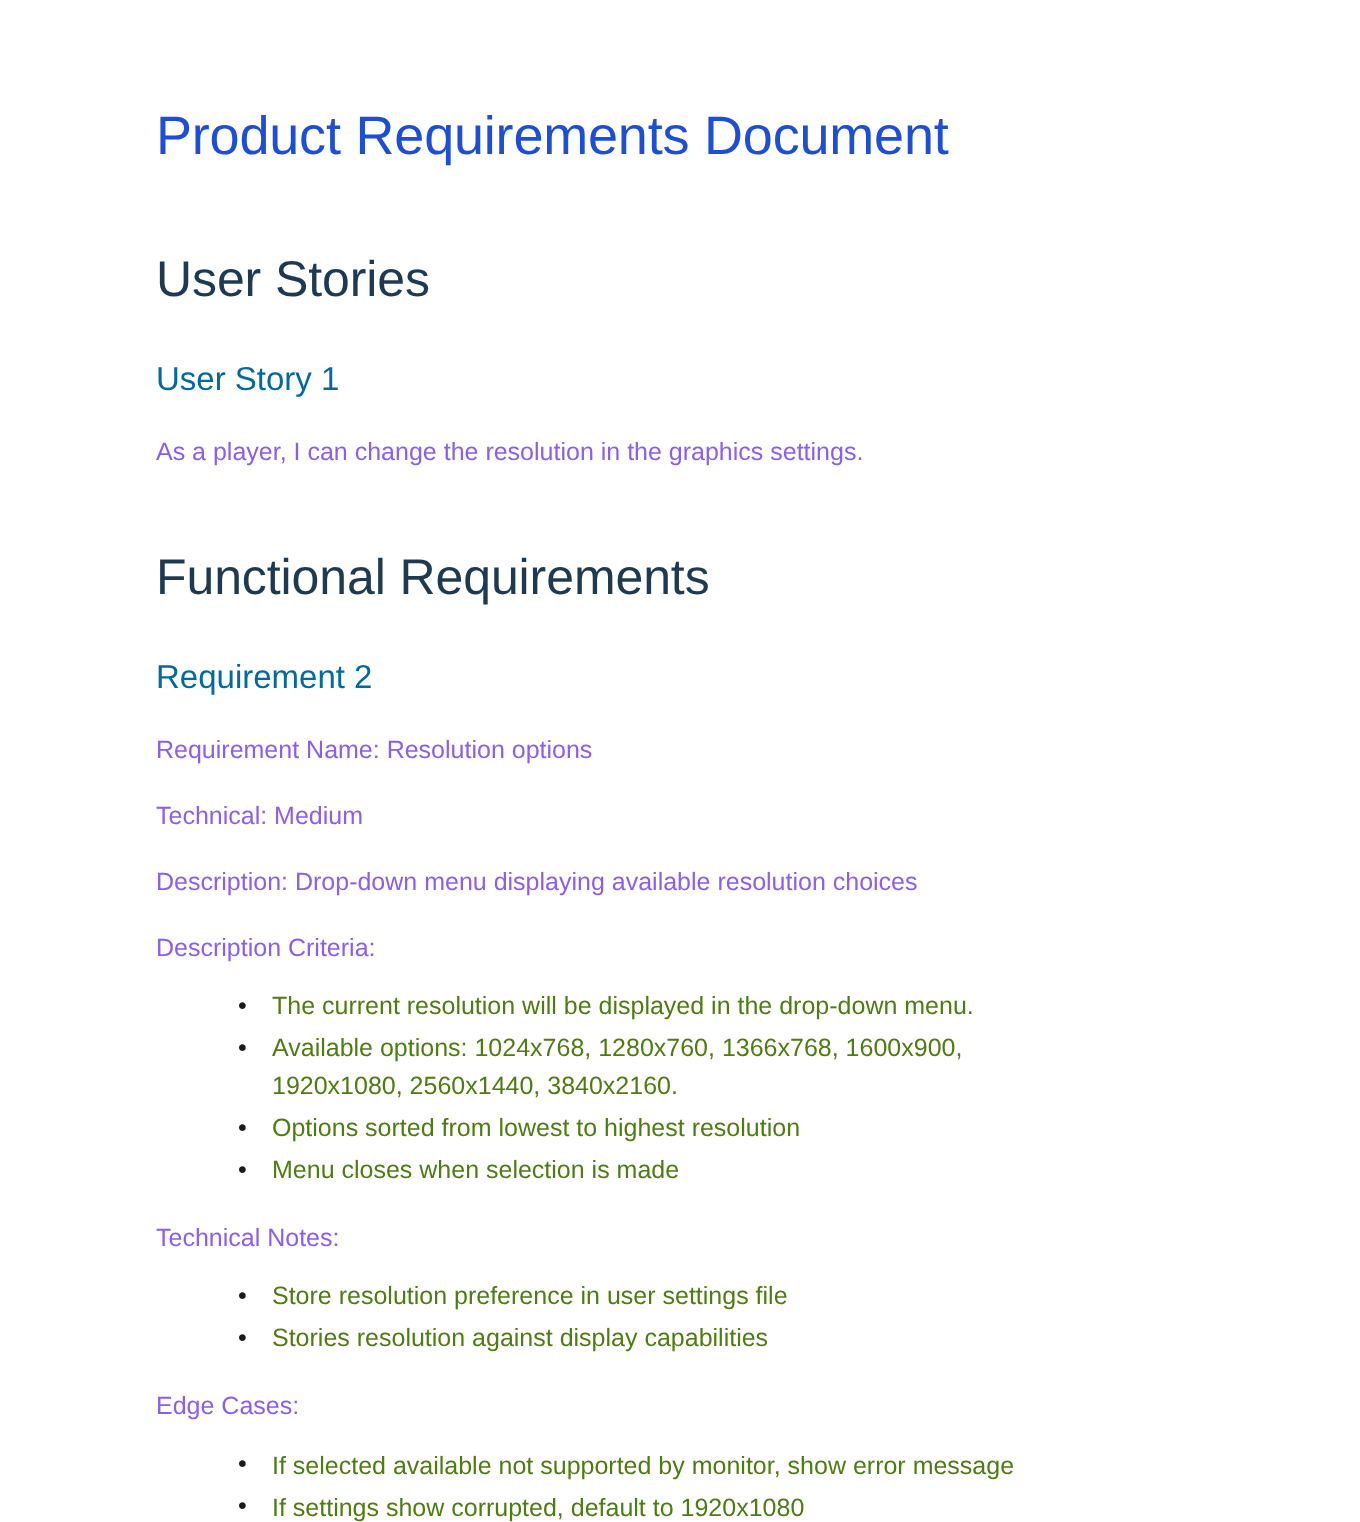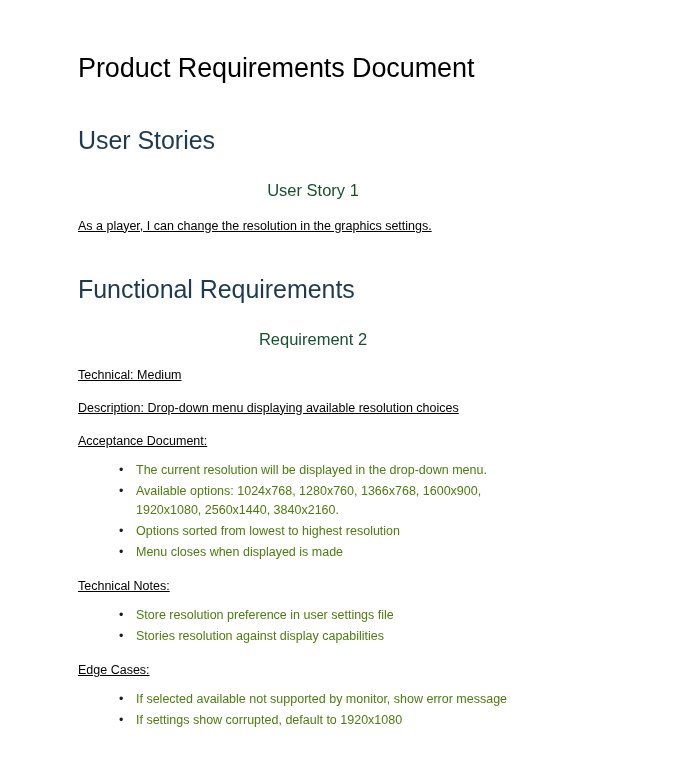--- a/index.html
+++ b/index.html
@@ -21,55 +21,53 @@
     background: #ffffff;
     padding: 52px 78px 0 78px;
   }
   .doc-body {
     width: 470px;
   }
 
   h1.doc-title {
     font-size: 27px;
     font-weight: 400;
-    color: #000000;
+    color: #1d4ed8;
     margin: 0 0 0 0;
     padding: 0;
     line-height: 1.25;
     letter-spacing: -0.1px;
   }
 
   h2.section-heading {
     font-size: 25px;
     font-weight: 400;
     color: #1d3a52;
     margin: 38px 0 0 0;
     padding: 0;
     line-height: 1.3;
     letter-spacing: -0.05px;
   }
 
   h3.sub-heading {
     font-size: 16.5px;
     font-weight: 400;
-    color: #14532d;
+    color: #0369a1;
     margin: 24px 0 0 0;
     padding: 0;
     line-height: 1.3;
-    text-align: center;
   }
 
   p.body-text {
     font-size: 12.5px;
     font-weight: 400;
-    color: #000000;
+    color: #8b5cf6;
     margin: 15px 0 0 0;
     padding: 0;
     line-height: 1.45;
-    text-decoration: underline;
   }
 
   ul.bullet-list {
     margin: 11px 0 0 0;
     padding: 0 0 0 41px;
     list-style: none;
   }
   ul.bullet-list > li {
     font-size: 12.5px;
     color: #4d7c0f;
@@ -98,32 +96,33 @@
     <h2 class="section-heading">User Stories</h2>
 
     <h3 class="sub-heading">User Story 1</h3>
 
     <p class="body-text">As a player, I can change the resolution in the graphics settings.</p>
 
     <h2 class="section-heading">Functional Requirements</h2>
 
     <h3 class="sub-heading">Requirement 2</h3>
 
+    <p class="body-text">Requirement Name: Resolution options</p>
 
     <p class="body-text">Technical: Medium</p>
 
     <p class="body-text">Description: Drop-down menu displaying available resolution choices</p>
 
-    <p class="body-text">Acceptance Document:</p>
+    <p class="body-text">Description Criteria:</p>
 
     <ul class="bullet-list">
       <li>The current resolution will be displayed in the drop-down menu.</li>
       <li>Available options: 1024x768, 1280x760, 1366x768, 1600x900, 1920x1080, 2560x1440, 3840x2160.</li>
       <li>Options sorted from lowest to highest resolution</li>
-      <li>Menu closes when displayed is made</li>
+      <li>Menu closes when selection is made</li>
     </ul>
 
     <p class="body-text">Technical Notes:</p>
 
     <ul class="bullet-list">
       <li>Store resolution preference in user settings file</li>
       <li>Stories resolution against display capabilities</li>
     </ul>
 
     <p class="body-text">Edge Cases:</p>

